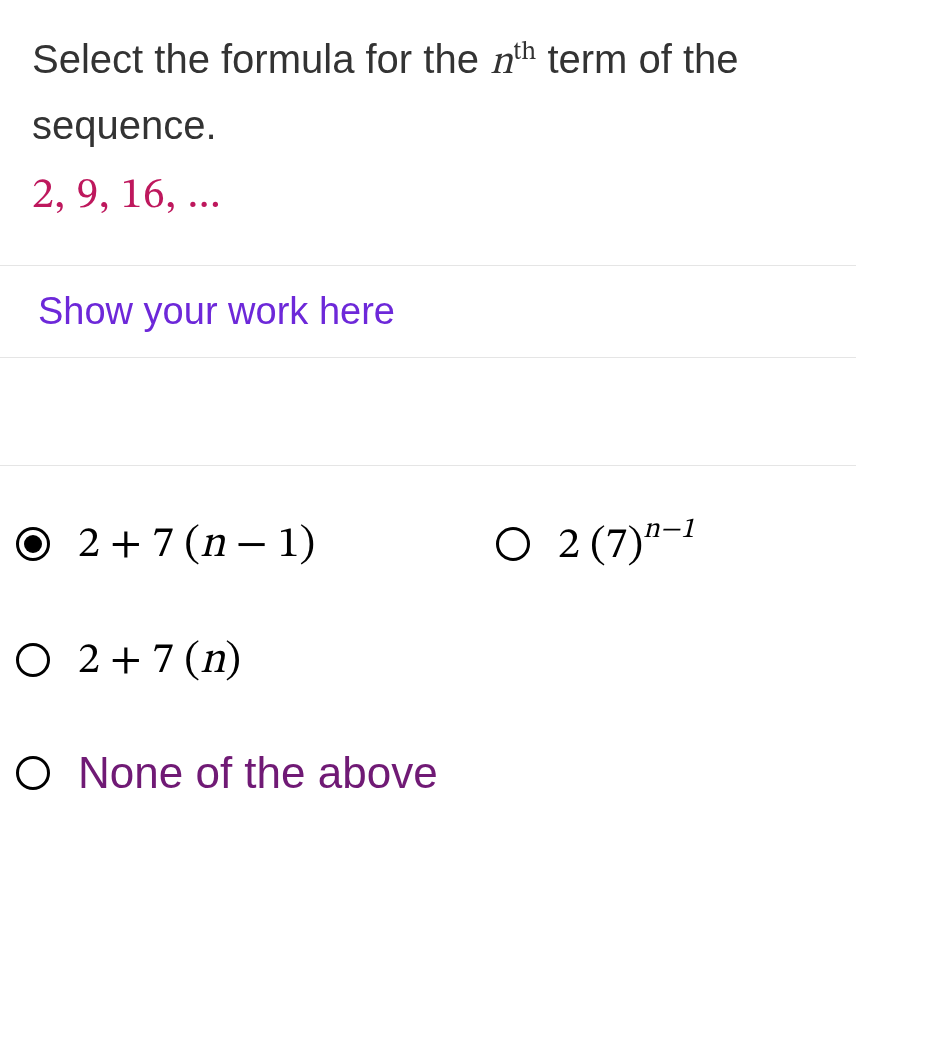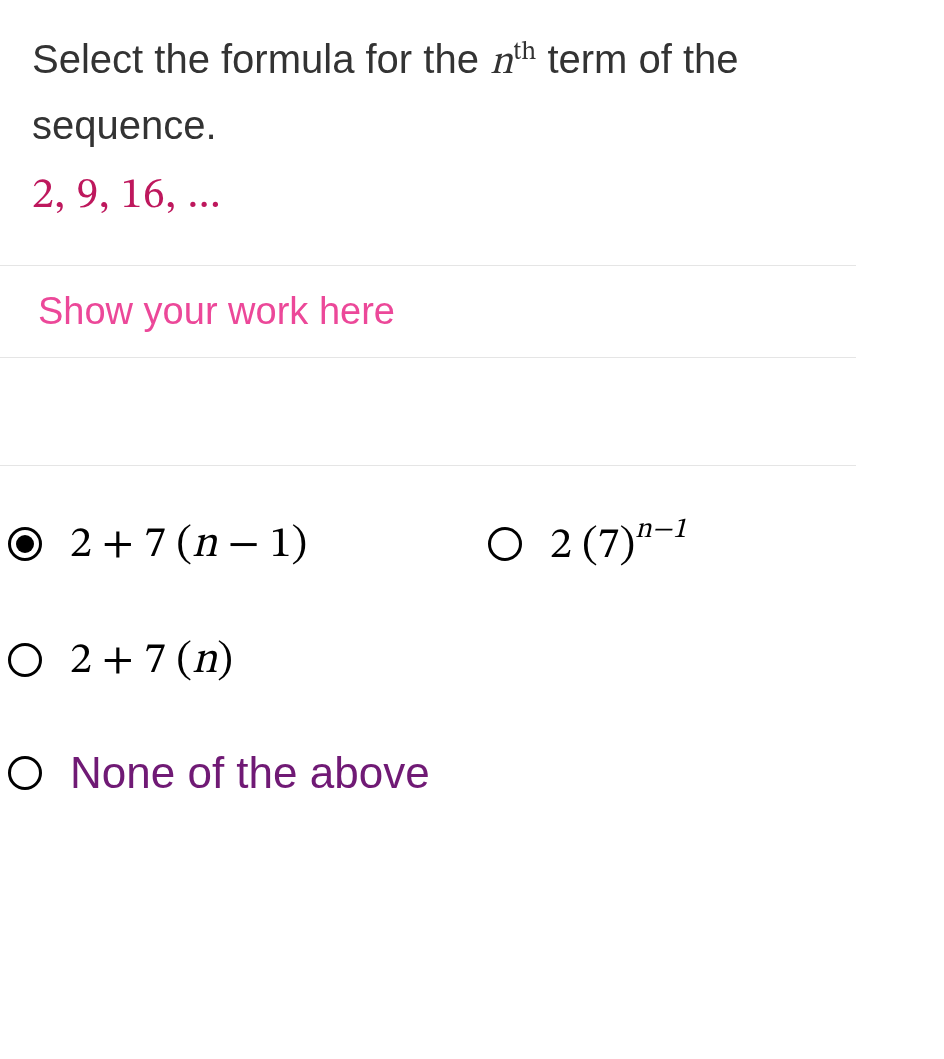--- a/index.html
+++ b/index.html
@@ -33,29 +33,29 @@
     font-size: 44px;
     color: #be185d;
   }
   .work-row {
     border-top: 1px solid #e5e5e5;
     border-bottom: 1px solid #e5e5e5;
     padding: 24px 38px;
   }
   .work-placeholder {
     font-size: 38px;
-    color: #ec4899;
+    color: #6d28d9;
     font-weight: 400;
   }
   .gap {
     height: 108px;
     border-bottom: 1px solid #e5e5e5;
   }
   .options {
-    padding: 50px 24px 0 8px;
+    padding: 50px 24px 0 16px;
     text-align: right;
   }
   .row {
     display: flex;
     margin-bottom: 60px;
   }
   .opt {
     display: flex;
     align-items: center;
     cursor: pointer;

